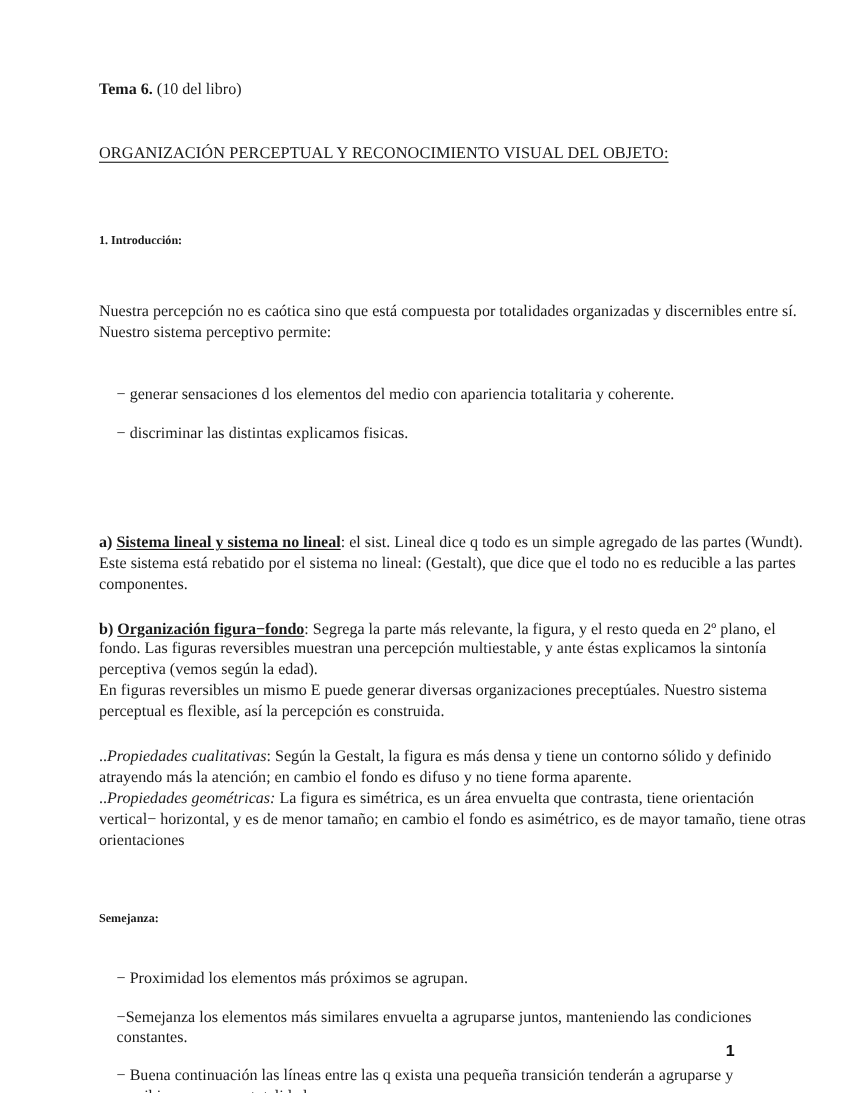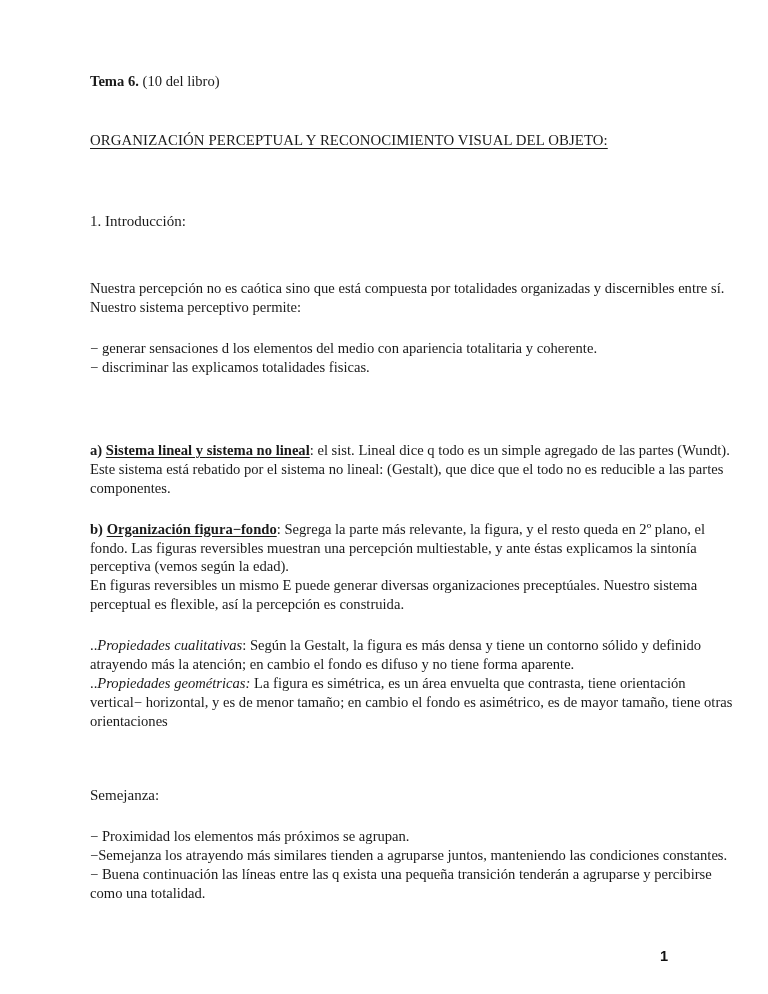--- a/index.html
+++ b/index.html
@@ -48,25 +48,25 @@
     text-underline-offset: 2px;
   }
   .doc-title {
     font-weight: normal;
     text-decoration: underline;
     text-underline-offset: 3px;
     font-size: 14.8px;
     letter-spacing: 0.1px;
   }
   .heading {
-    font-weight: normal;
-    font-size: 15px;
+    font-weight: bold;
+    font-size: 11px;
   }
   .bullet-line {
-    margin: 0;
+    margin: 16px;
     white-space: pre-wrap;
   }
   .page-number {
     position: absolute;
     right: 36px;
     bottom: 30px;
     font-weight: bold;
     font-size: 14.6px;
     font-family: "Liberation Sans", sans-serif;
     color: #111111;
@@ -89,21 +89,21 @@
 
     <p class="para heading">1. Introducción:</p>
 
     <div class="spacer-xxl"></div>
 
     <p class="para">Nuestra percepción no es caótica sino que está compuesta por totalidades organizadas y discernibles entre sí. Nuestro sistema perceptivo permite:</p>
 
     <div class="spacer-md"></div>
 
     <p class="para bullet-line">− generar sensaciones d los elementos del medio con apariencia totalitaria y coherente.</p>
-    <p class="para bullet-line">− discriminar las explicamos totalidades fisicas.</p>
+    <p class="para bullet-line">− discriminar las distintas explicamos fisicas.</p>
 
     <div class="spacer-lg"></div>
     <div class="spacer-xs"></div>
 
 
     <div class="spacer-md"></div>
 
     <p class="para"><span class="bold">a) </span><span class="uline">Sistema lineal y sistema no lineal</span><span>: el sist. Lineal dice q todo es un simple agregado de las partes (Wundt). Este sistema está rebatido por el sistema no lineal: (Gestalt), que dice que el todo no es reducible a las partes componentes.</span></p>
 
     <div class="spacer-md"></div>
@@ -119,19 +119,19 @@
     <div class="spacer-lg"></div>
 
 
     <div class="spacer-md"></div>
 
     <p class="para heading">Semejanza:</p>
 
     <div class="spacer-md"></div>
 
     <p class="para bullet-line">− Proximidad los elementos más próximos se agrupan.</p>
-    <p class="para bullet-line">−Semejanza los atrayendo más similares tienden a agruparse juntos, manteniendo las condiciones constantes.</p>
+    <p class="para bullet-line">−Semejanza los elementos más similares envuelta a agruparse juntos, manteniendo las condiciones constantes.</p>
     <p class="para bullet-line">− Buena continuación las líneas entre las q exista una pequeña transición tenderán a agruparse y percibirse como una totalidad.</p>
 
   </div>
 
   <div class="page-number">1</div>
 </div>
 
 </body></html>

